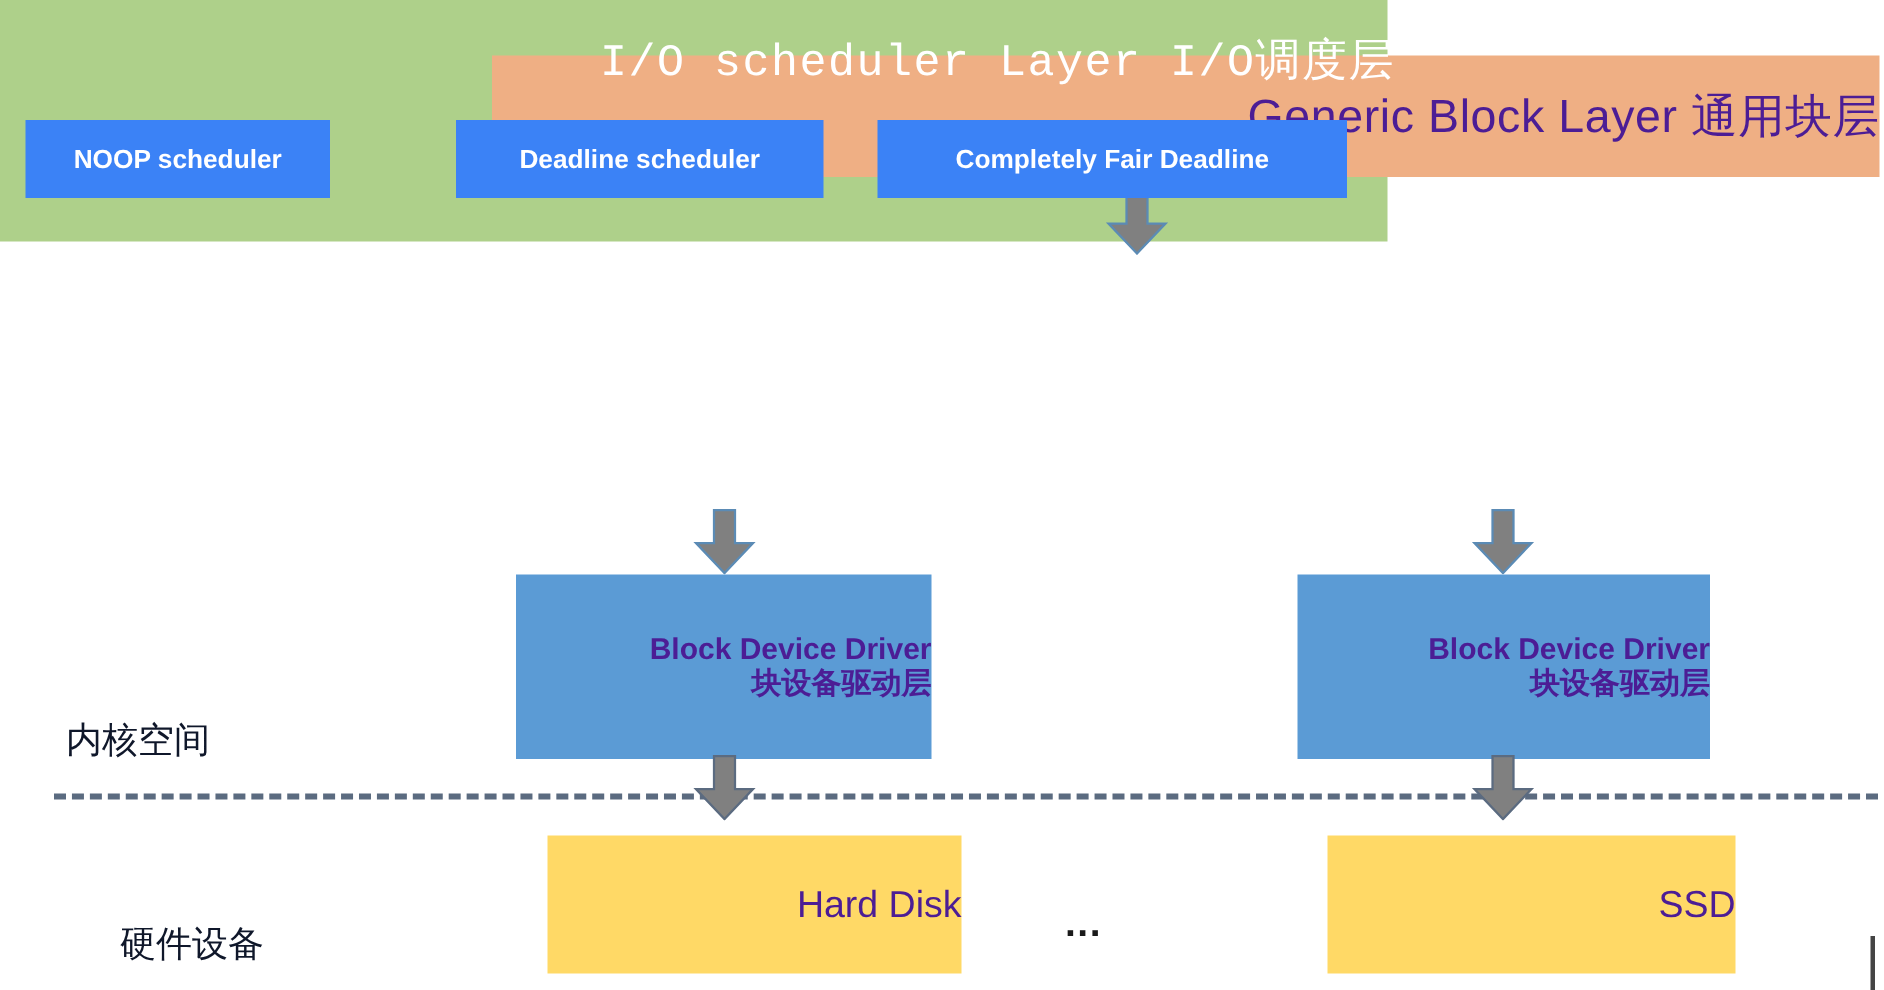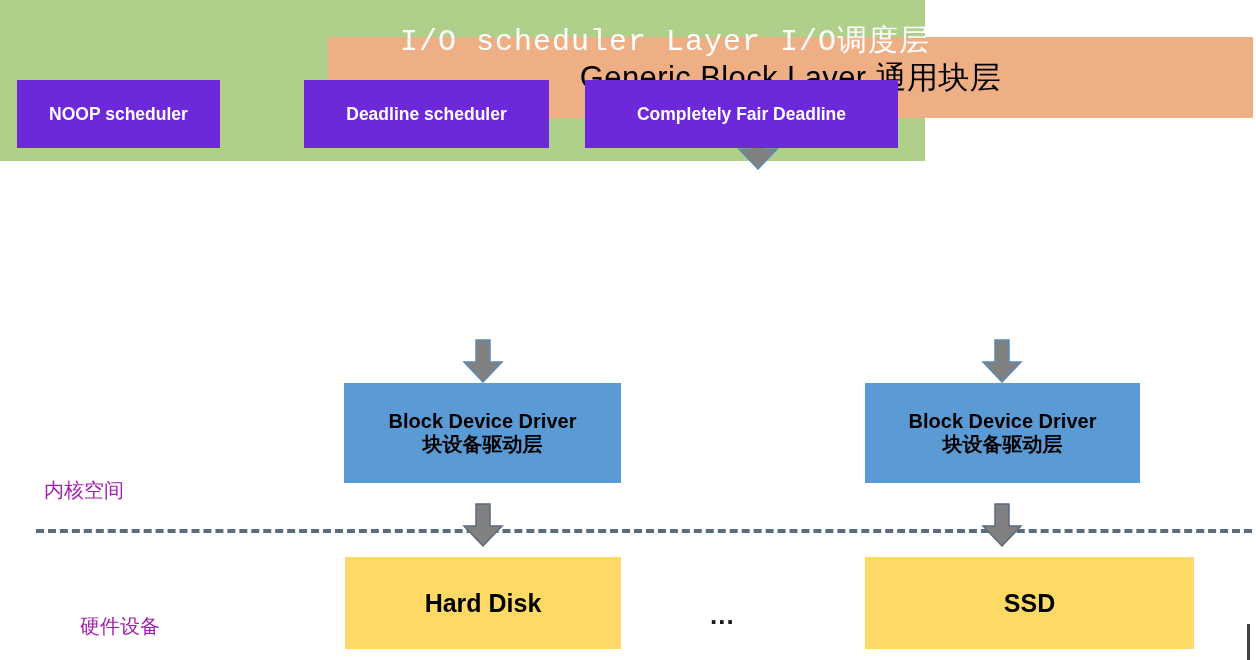--- a/index.html
+++ b/index.html
@@ -15,24 +15,24 @@
     width: 1256px;
     height: 660px;
     background: #ffffff;
     overflow: hidden;
   }
   .box {
     position: absolute;
     box-sizing: border-box;
     display: flex;
     flex-direction: column;
-    align-items: center;
+    align-items: flex-end;
     justify-content: center;
     text-align: center;
-    color: #000000;
+    color: #4c1d95;
     line-height: 1.15;
   }
 
   
   #generic-block-layer {
     left: 328px;
     top: 37px;
     width: 925px;
     height: 81px;
     background: #efaf84;
@@ -57,57 +57,58 @@
     text-align: center;
     color: #ffffff;
     font-family: "Liberation Mono", "DejaVu Sans Mono", monospace;
     font-size: 30px;
     letter-spacing: 1px;
     padding-left: 37px;
   }
   .sched-box {
     position: absolute;
     top: 80px;
-    height: 68px;
-    background: #6d28d9;
+    height: 52px;
+    background: #3b82f6;
     color: #ffffff;
     font-size: 17.5px;
     font-weight: 700;
     display: flex;
     align-items: center;
     justify-content: center;
     text-align: center;
     box-sizing: border-box;
   }
   #sched-noop   { left: 17px;  width: 203px; }
   #sched-deadline { left: 292px; width: 245px; margin-left: 12px; }
   #sched-cfq    { left: 585px; width: 313px; }
 
   
   .driver-box {
     background: #5b9bd5;
     font-size: 20px;
     font-weight: 700;
     top: 383px;
-    height: 100px;
+    height: 123px;
   }
   #driver-left  { left: 344px; width: 277px; }
   #driver-right { left: 865px; width: 275px; }
   .driver-line2 { display: block; }
 
   
   .device-box {
     background: #ffd966;
     font-size: 25px;
-    font-weight: 700;
+    font-weight: 400;
     top: 557px;
     height: 92px;
+    margin-left: 20px;
   }
   #device-left  { left: 345px; width: 276px; }
-  #device-right { left: 865px; width: 329px; }
+  #device-right { left: 865px; width: 272px; }
 
   
   .arrow {
     position: absolute;
     width: 42px;
     height: 44px;
   }
 
   
   #kernel-divider {
@@ -115,23 +116,23 @@
     left: 36px;
     top: 529px;
     width: 1216px;
     height: 0;
     border-top: 4px dashed #5b6b80;
   }
 
   
   .side-label {
     position: absolute;
-    color: #a21caf;
+    color: #0f172a;
     font-family: "DejaVu Serif", "Liberation Serif", serif;
-    font-size: 20px;
+    font-size: 24px;
     white-space: nowrap;
   }
   #label-kernel-space { left: 44px; top: 477px; }
   #label-hardware     { left: 44px; top: 613px; margin-left: 36px; }
 
   #ellipsis {
     position: absolute;
     left: 710px;
     top: 600px;
     color: #1a1a1a;

